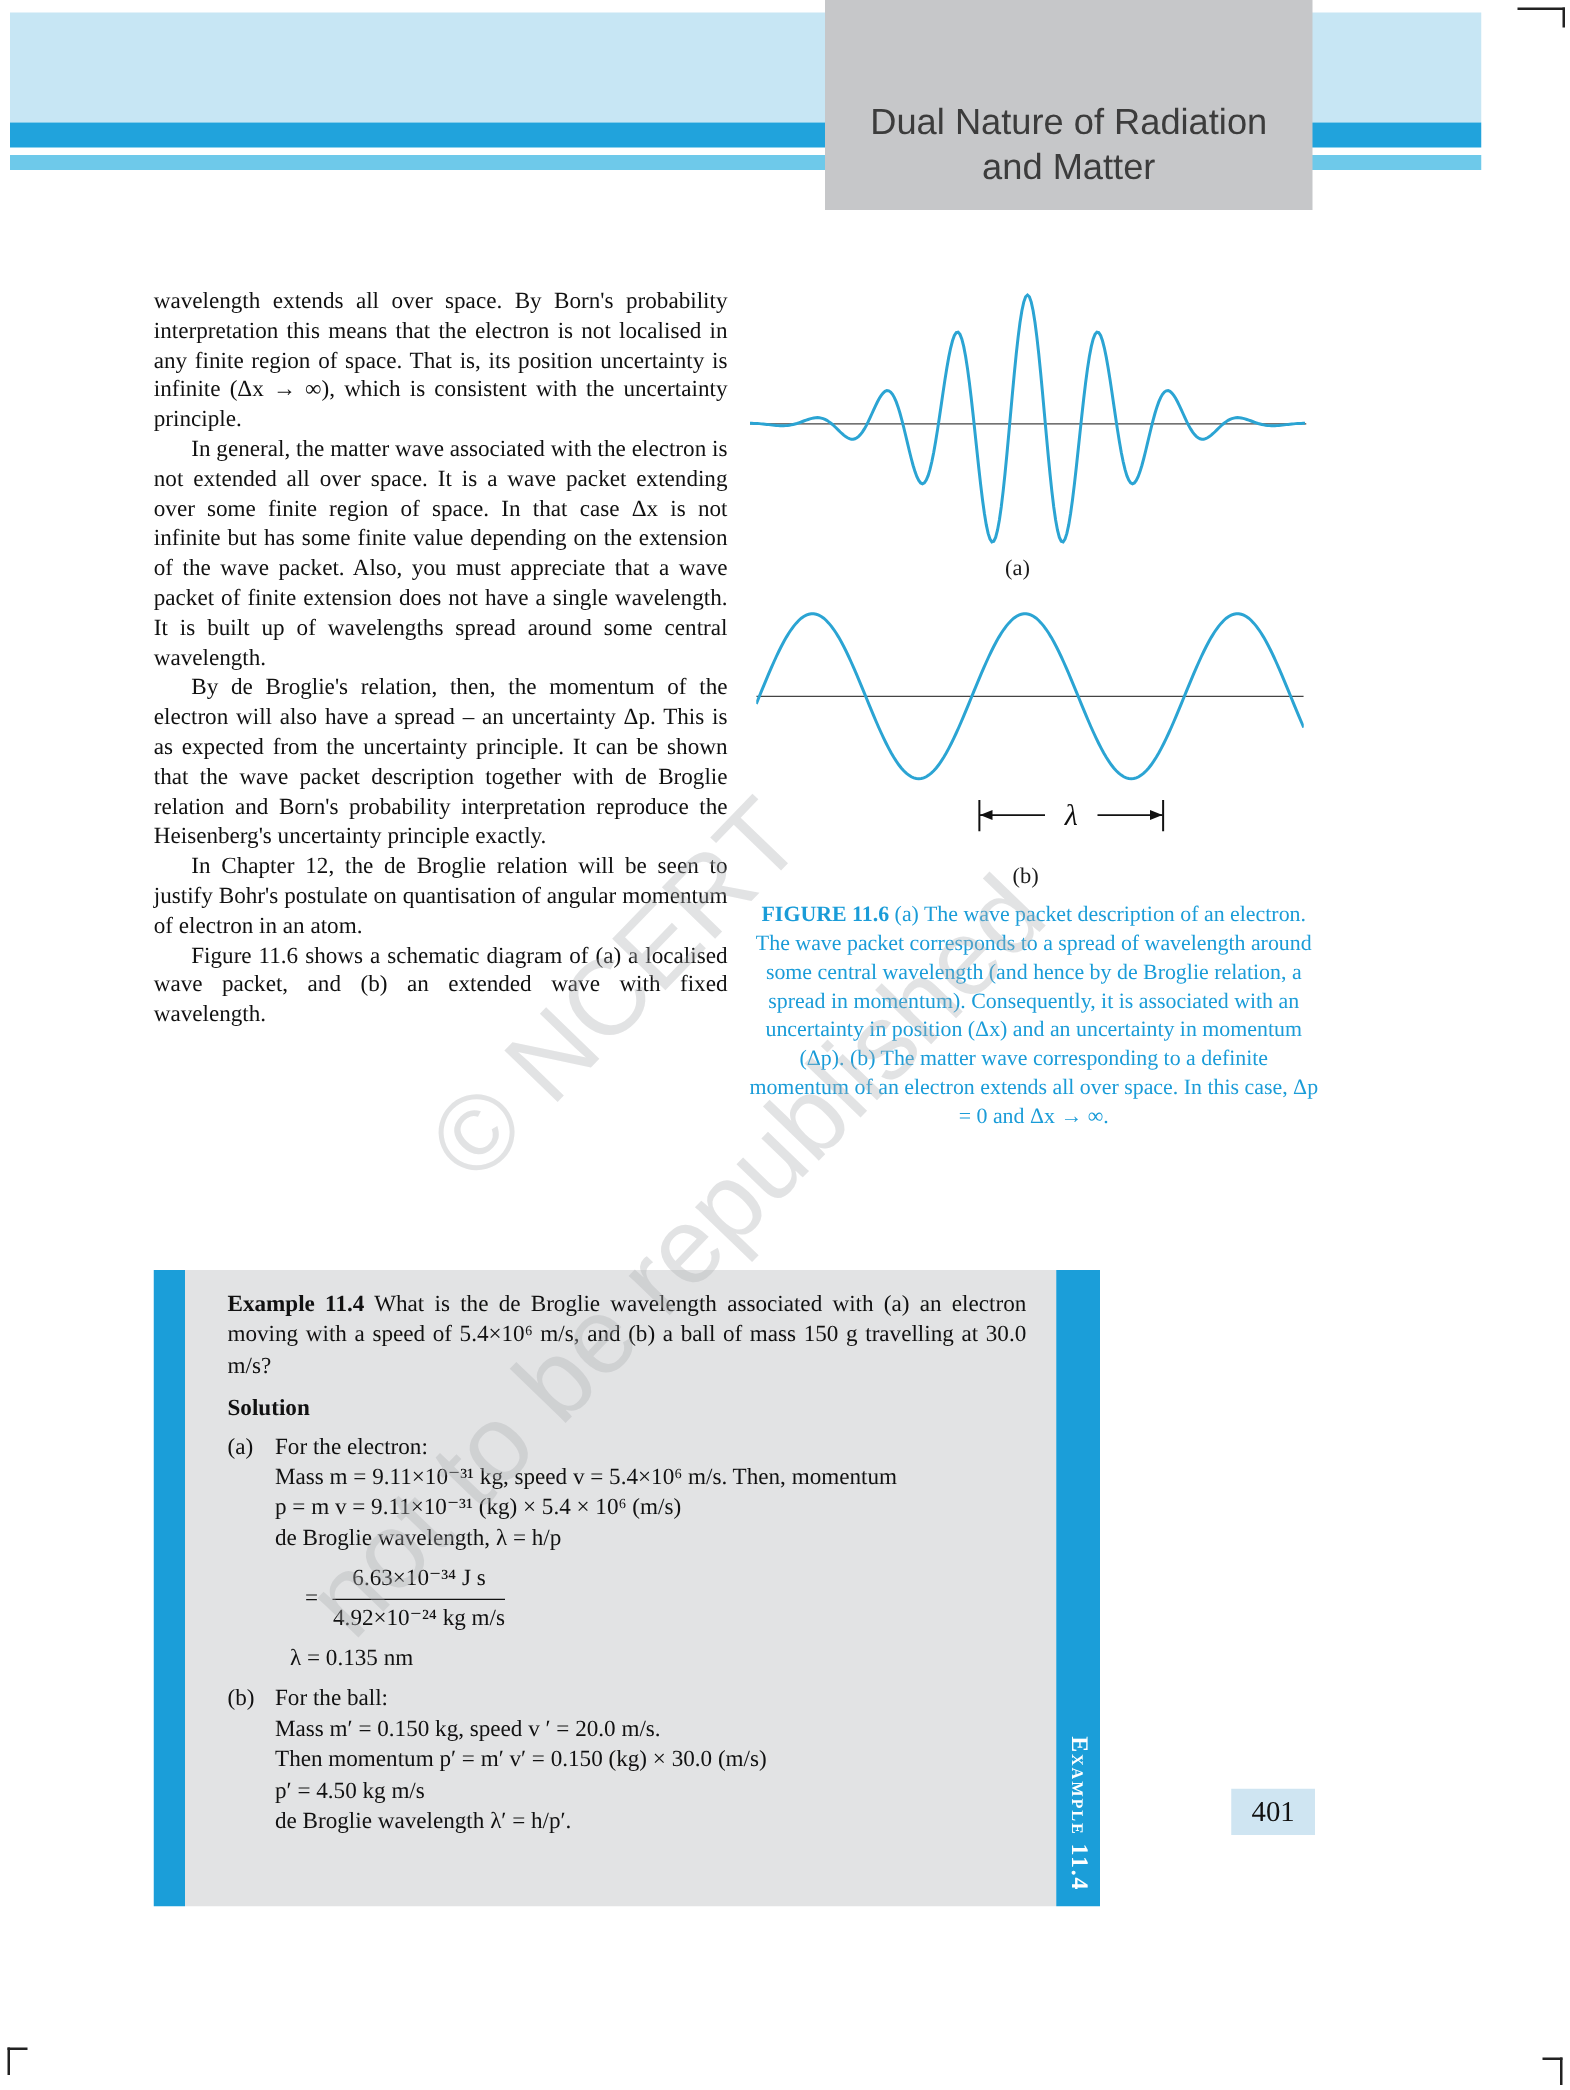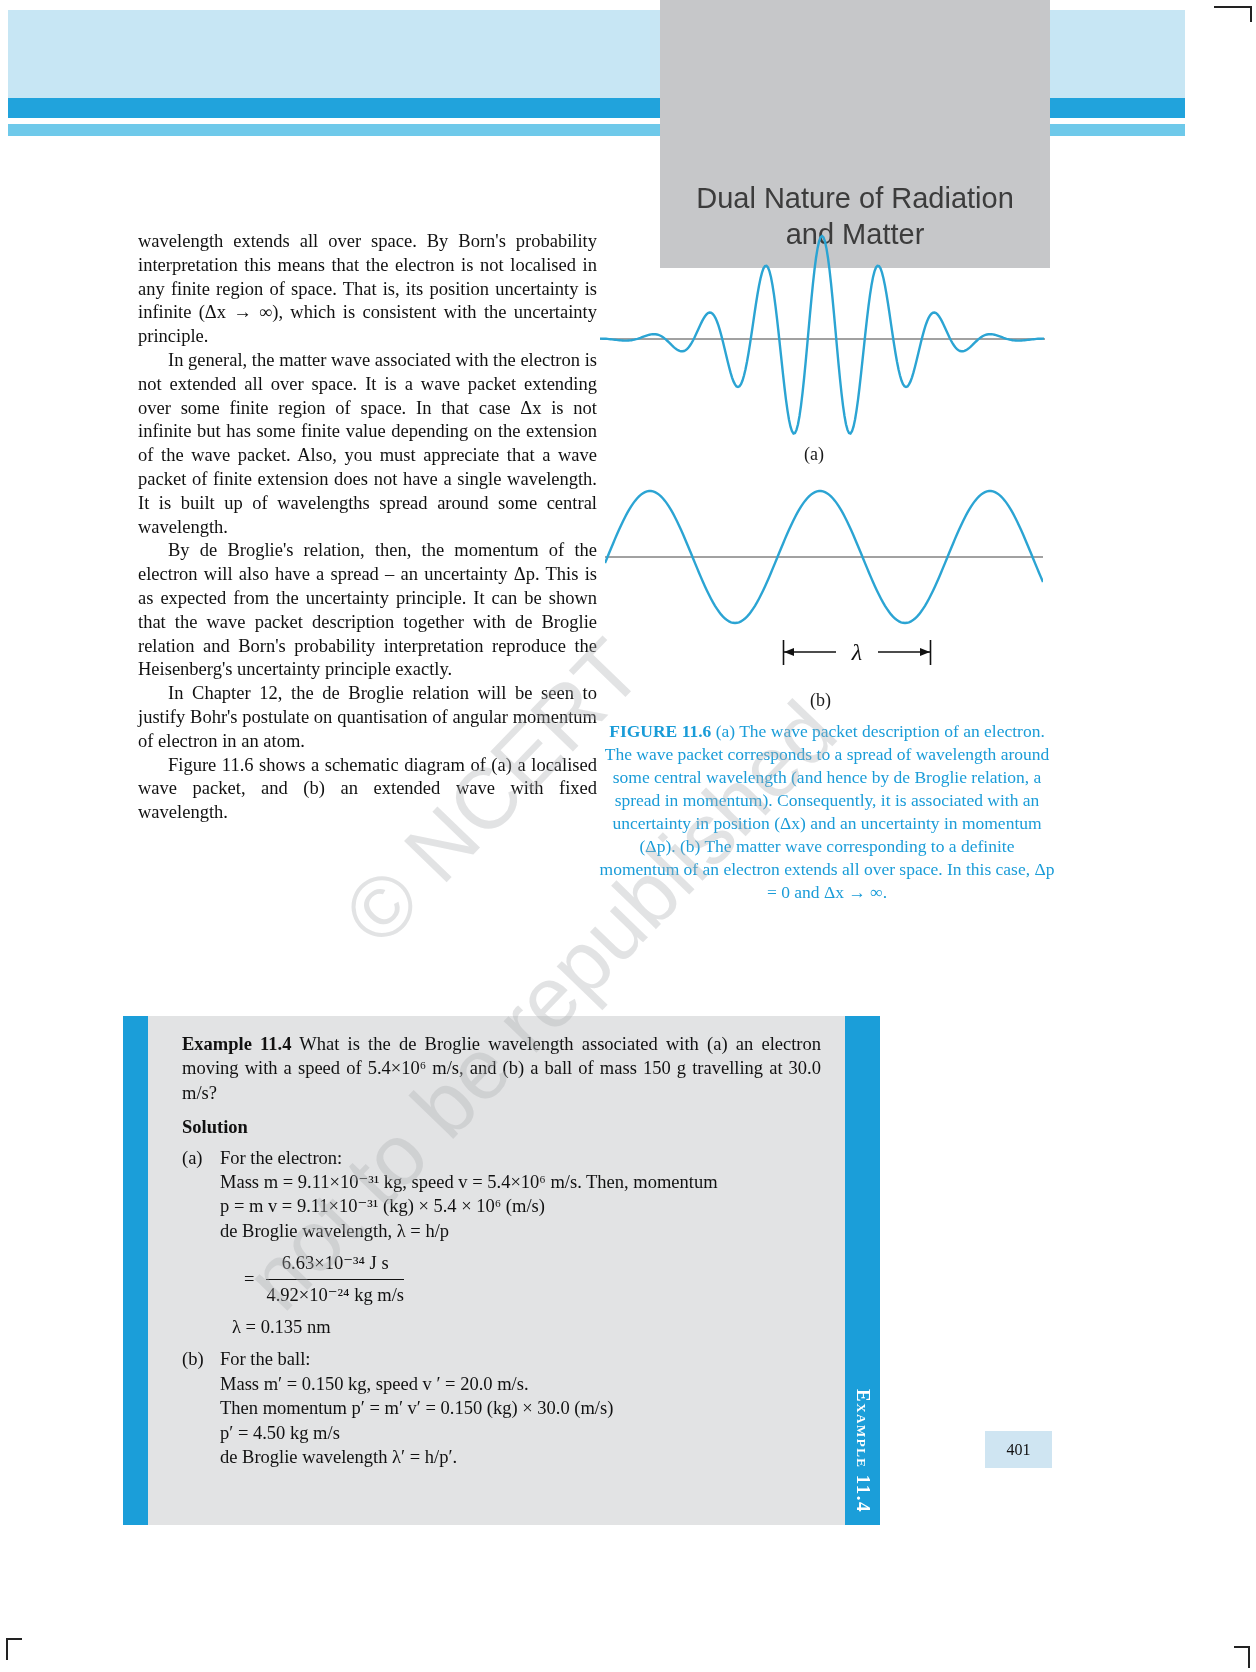--- a/index.html
+++ b/index.html
@@ -4,33 +4,33 @@
 <style>
   * { margin:0; padding:0; box-sizing:border-box; }
   html,body { background:#ffffff; }
   .page { position:relative; width:1256px; height:1672px; background:#fff; overflow:hidden;
           font-family:"Liberation Serif","DejaVu Serif",serif; color:#111; }
 
   
   .band      { position:absolute; left:8px; top:10px;  width:1177px; height:88px; background:#c7e6f4; }
   .stripe-mid  { position:absolute; left:8px; top:98px;  width:1177px; height:20px; background:#21a3dc; }
   .stripe-light{ position:absolute; left:8px; top:124px; width:1177px; height:12px; background:#6ec9ea; }
-  .title-box { position:absolute; left:660px; top:0; width:390px; height:268px; background:#c6c7c9;
+  .title-box { position:absolute; left:660px; top:0; width:390px; height:168px; background:#c6c7c9;
                display:flex; flex-direction:column; justify-content:flex-end; align-items:center;
                padding-bottom:16px; font-family:"Liberation Sans",sans-serif; font-size:29px;
                line-height:36px; color:#3c3c3c; }
 
   
   .watermark { position:absolute; font-family:"Liberation Sans",sans-serif; color:#aeb0b3; opacity:0.35;
                pointer-events:none; white-space:nowrap; z-index:6; transform-origin:left center; }
   .wm1 { left:360px; top:880px; font-size:86px; transform:rotate(-46deg); }
   .wm2 { left:262px; top:1245px; font-size:86px; transform:rotate(-46deg); }
 
   
-  .body-col { position:absolute; left:138px; top:230px; width:459px; font-size:18.5px;
+  .body-col { position:absolute; left:123px; top:230px; width:459px; font-size:18.5px;
               line-height:23.8px; text-align:justify; }
   .body-col p { text-indent:30px; }
   .body-col p.noindent { text-indent:0; }
 
   
   .fig-a { position:absolute; left:600px; top:226px; }
   .fig-b { position:absolute; left:605px; top:478px; }
   .fig-label { position:absolute; font-size:18px; color:#1a1a1a; }
   .lab-a { left:804px; top:444px; }
   .lab-b { left:810px; top:690px; }
@@ -54,21 +54,21 @@
   .plabel { width:38px; flex:0 0 38px; }
   .sub { margin-left:38px; }
   .frac-row { display:flex; align-items:center; gap:12px; margin:8px 0 8px 62px; }
   .frac { display:inline-flex; flex-direction:column; text-align:center; }
   .frac .num { padding:0 8px 3px; border-bottom:1.6px solid #111; }
   .frac .den { padding-top:3px; }
   .result { margin:2px 0 8px 50px; }
 
   
   .pagenum { position:absolute; left:985px; top:1431px; width:67px; height:37px; background:#cfe5f2;
-             display:flex; align-items:center; justify-content:center; font-size:16px; }
+             display:flex; align-items:center; justify-content:center; font-size:23px; }
   .footer { position:absolute; left:0; top:1558px; width:1190px; text-align:center; font-size:16.5px; }
   .crop-tr { position:absolute; right:4px;  top:6px;     width:38px; height:16px; border-top:2px solid #222; border-right:2px solid #222; }
   .crop-bl { position:absolute; left:6px;   bottom:12px; width:16px; height:22px; border-left:2px solid #222; border-top:2px solid #222; }
   .crop-br { position:absolute; right:6px;  bottom:4px;  width:16px; height:22px; border-right:2px solid #222; border-top:2px solid #222; }
 </style>
 </head>
 <body>
 
 <div class="page">
 

